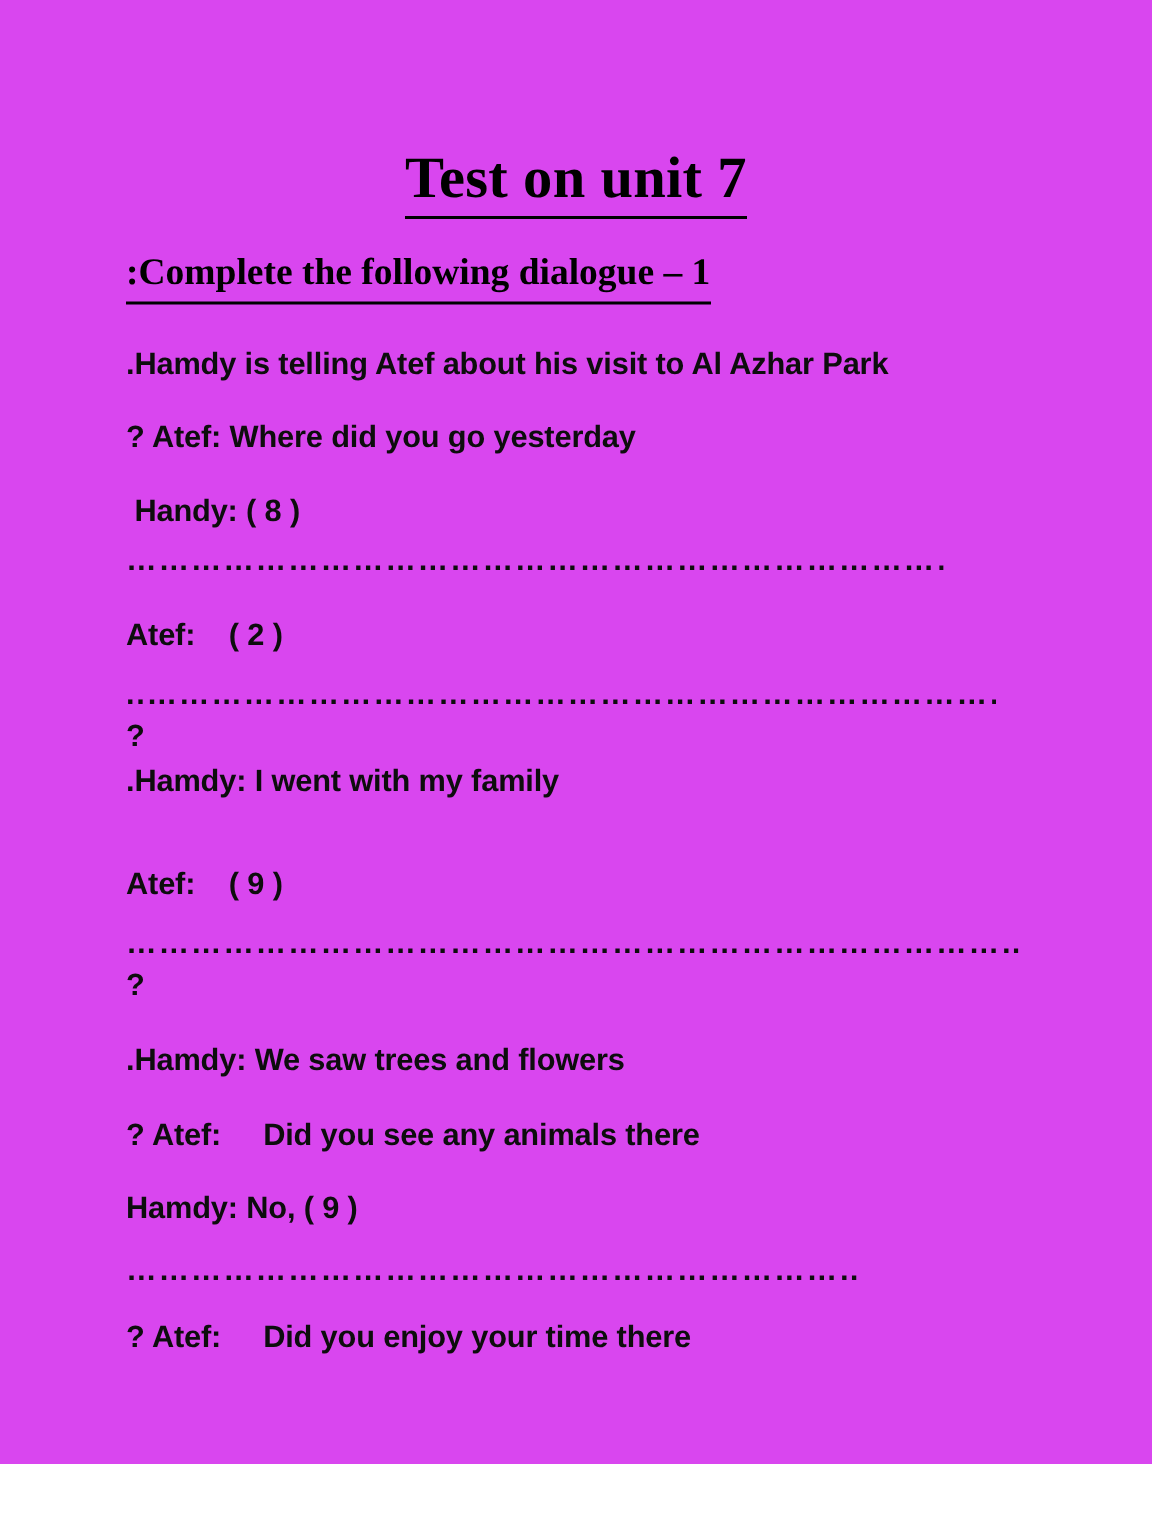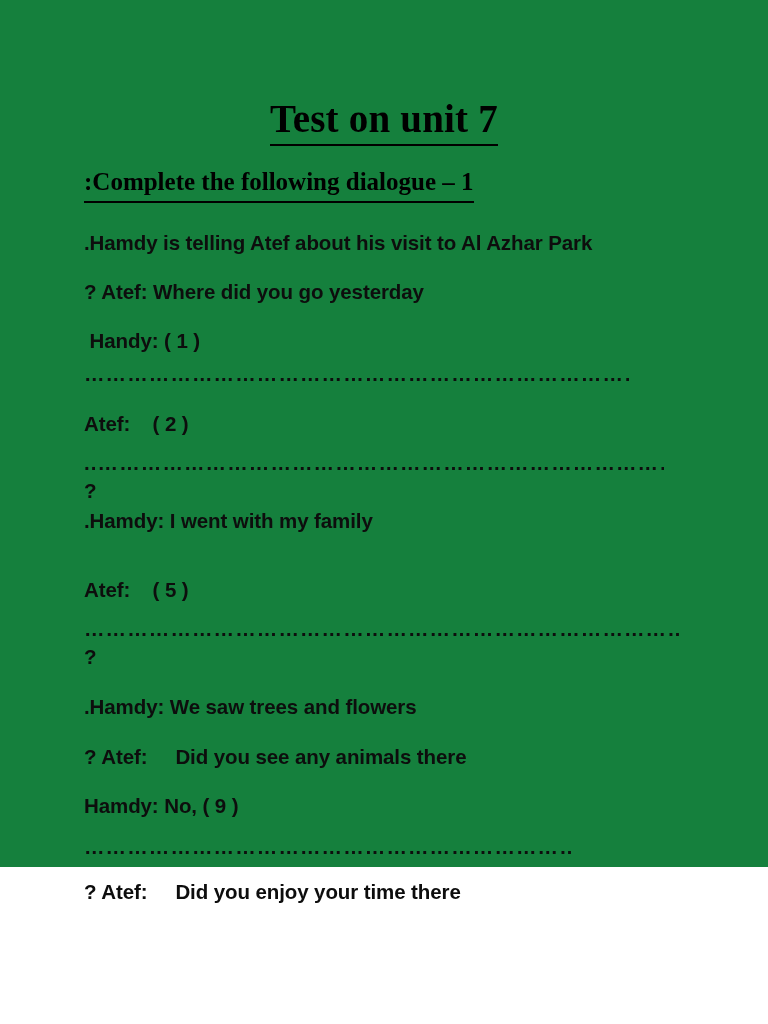--- a/index.html
+++ b/index.html
@@ -10,22 +10,22 @@
     width: 768px;
     height: 1024px;
     background: #ffffff;
     font-family: "Liberation Sans", sans-serif;
     overflow: hidden;
   }
 
   .page {
     position: relative;
     width: 768px;
-    height: 867px;
-    background: #15803d;
+    height: 976px;
+    background: #d946ef;
   }
 
   
   .doc-title {
     position: absolute;
     left: 0;
     top: 96px;
     width: 768px;
     text-align: center;
     font-family: "Liberation Serif", "DejaVu Serif", serif;
@@ -93,33 +93,33 @@
 <div class="page">
 
   <div class="doc-title"><span class="u">Test on unit 7</span></div>
 
   <div class="doc-subtitle"><span class="u">:Complete the following dialogue – 1</span></div>
 
   <div class="line" style="top:279px;">? Atef: Where did you go yesterday</div>
 
   <div class="line" style="top:230px;">.Hamdy is telling Atef about his visit to Al Azhar Park</div>
 
-  <div class="line" style="top:328px;"> Handy: ( 1 )</div>
+  <div class="line" style="top:328px;"> Handy: ( 8 )</div>
 
   <div class="dots" style="top:363px; width:545px;">………………………………………………………………………………………</div>
 
   <div class="line" style="top:411px;">Atef:    ( 2 )</div>
 
   <div class="dots" style="top:452px; width:580px;">..……………………………………………………………………………………………</div>
 
   <div class="line" style="top:478px;">?</div>
 
   <div class="line" style="top:508px;">.Hamdy: I went with my family</div>
 
-  <div class="line" style="top:577px;">Atef:    ( 5 )</div>
+  <div class="line" style="top:577px;">Atef:    ( 9 )</div>
 
   <div class="dots" style="top:618px; width:595px;">………………………………………………………………………………………………</div>
 
   <div class="line" style="top:644px;">?</div>
 
   <div class="line" style="top:744px;">? Atef:     Did you see any animals there</div>
 
   <div class="line" style="top:694px;">.Hamdy: We saw trees and flowers</div>
 
   <div class="line" style="top:793px;">Hamdy: No, ( 9 )</div>

